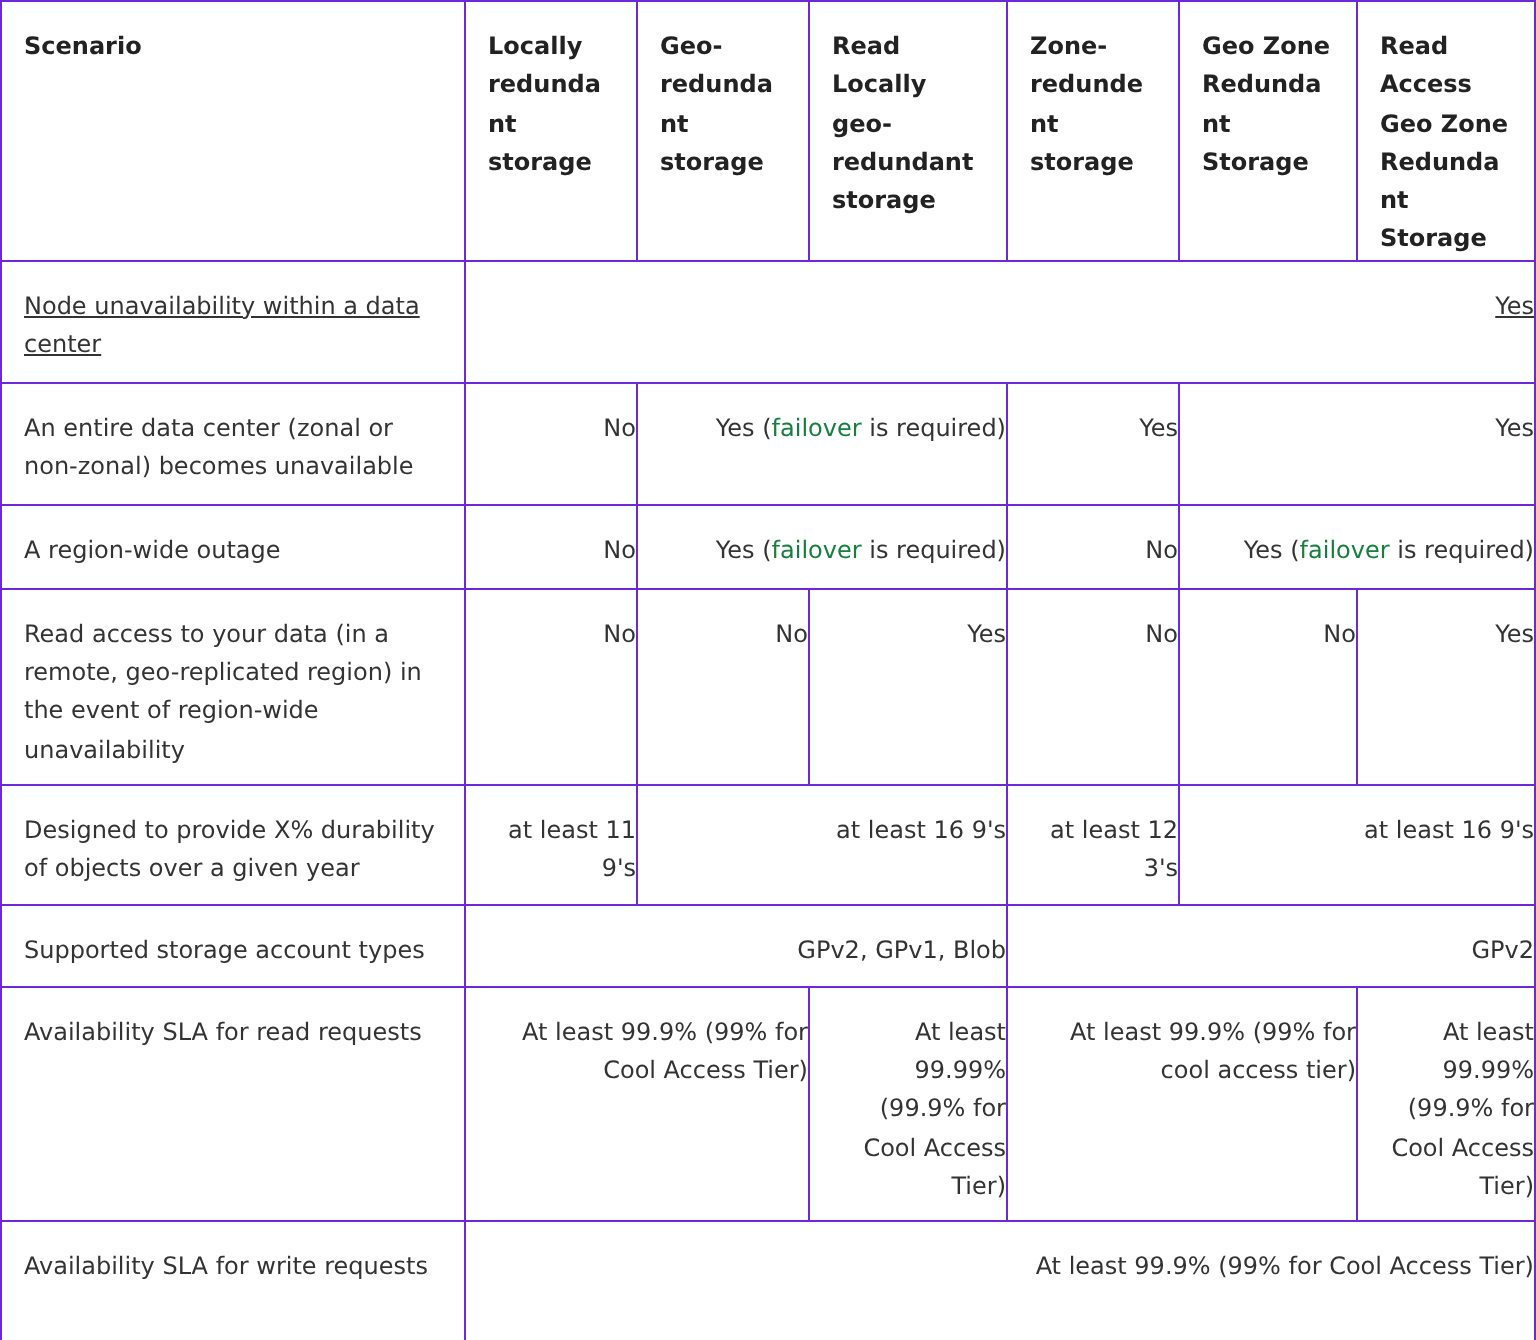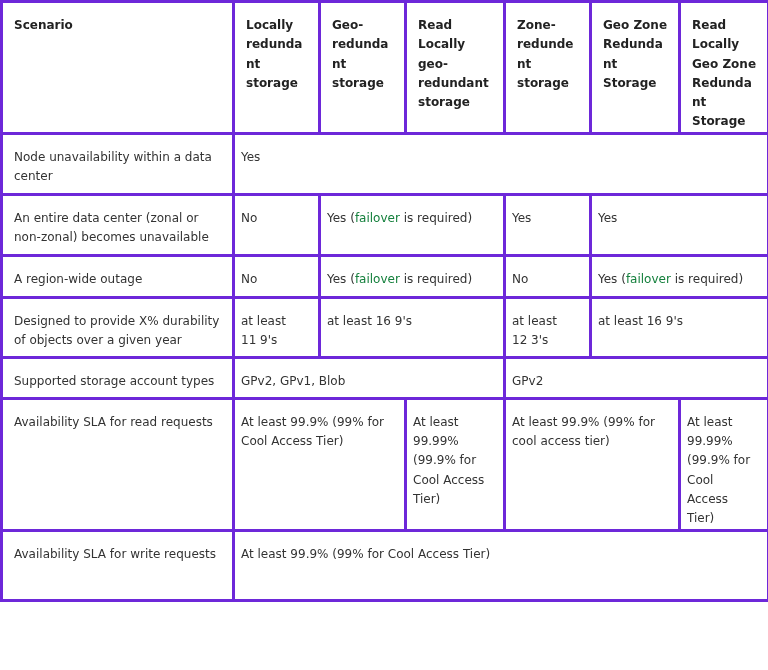--- a/index.html
+++ b/index.html
@@ -8,38 +8,38 @@
       border-collapse: collapse;
       table-layout: fixed;
       width: 767px;
       margin: 0;
       font-size: 12px;
       color: #333333;
       border: 1px solid #bdbdbd;
       border-top-color: #d6d6d6;
     }
     .grid td, .grid th {
-      border: 3px solid #6d28d9;
+      border: 1px solid #6d28d9;
       vertical-align: top;
       padding: 13px 10px 0 11px;
       line-height: 19.3px;
       word-wrap: break-word;
       box-sizing: border-box;
     }
     .grid th {
       font-weight: bold;
       text-align: left;
       color: #222222;
       padding-top: 13px;
     }
-    .grid td.c { text-align: left; padding-left: 6px; padding-right: 16px; }
+    .grid td.c { text-align: right; padding-left: 6px; padding-right: 0; }
     .grid td.s { text-align: left; }
     .link { color: #15803d; }
     tr.h0 { height: 118px; }
-    tr.h1 { height: 61px; }
+    tr.h1 { height: 61px; text-decoration: underline; }
     tr.h2 { height: 61px; }
     tr.h3 { height: 42px; margin-left: 16px; }
     tr.h4 { height: 98px; }
     tr.h5 { height: 60px; }
     tr.h6 { height: 41px; }
     tr.h7 { height: 117px; }
     tr.h8 { height: 70px; }
   </style>
 </head>
 <body>
@@ -55,21 +55,21 @@
     <col style="width:89px">
   </colgroup>
   <thead>
     <tr class="h0">
       <th>Scenario</th>
       <th>Locally redundant storage</th>
       <th>Geo-redundant storage</th>
       <th>Read Locally geo-redundant storage</th>
       <th>Zone-redundent storage</th>
       <th>Geo Zone Redundant Storage</th>
-      <th>Read Locally Geo Zone Redundant Storage</th>
+      <th>Read Access Geo Zone Redundant Storage</th>
     </tr>
   </thead>
   <tbody>
 
     <tr class="h1">
       <td class="s">Node unavailability within a data center</td>
       <td class="c" colspan="6">Yes</td>
     </tr>
 
     <tr class="h2">
@@ -81,20 +81,29 @@
     </tr>
 
     <tr class="h3">
       <td class="s">A region-wide outage</td>
       <td class="c">No</td>
       <td class="c" colspan="2"><span>Yes (</span><span class="link">failover</span><span> is required)</span></td>
       <td class="c">No</td>
       <td class="c" colspan="2"><span>Yes (</span><span class="link">failover</span><span> is required)</span></td>
     </tr>
 
+    <tr class="h4">
+      <td class="s">Read access to your data (in a remote, geo-replicated region) in the event of region-wide unavailability</td>
+      <td class="c">No</td>
+      <td class="c">No</td>
+      <td class="c">Yes</td>
+      <td class="c">No</td>
+      <td class="c">No</td>
+      <td class="c">Yes</td>
+    </tr>
 
     <tr class="h5">
       <td class="s">Designed to provide X% durability of objects over a given year</td>
       <td class="c">at least 11 9's</td>
       <td class="c" colspan="2">at least 16 9's</td>
       <td class="c">at least 12 3's</td>
       <td class="c" colspan="2">at least 16 9's</td>
     </tr>
 
     <tr class="h6">

